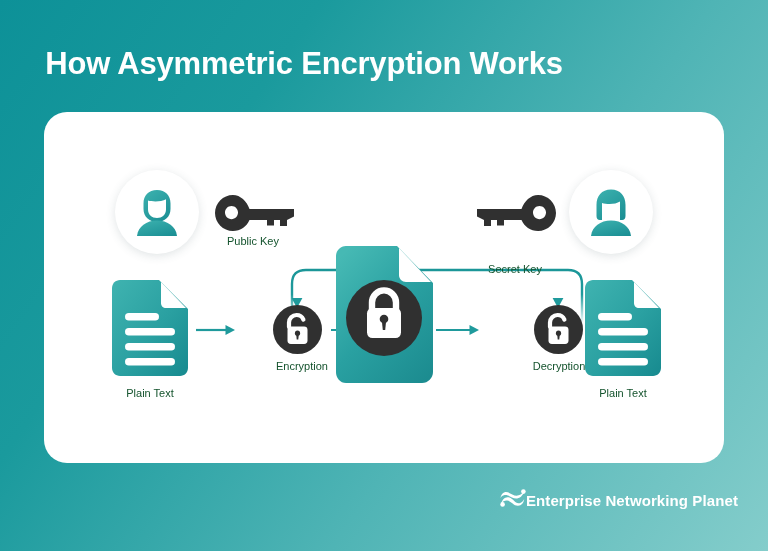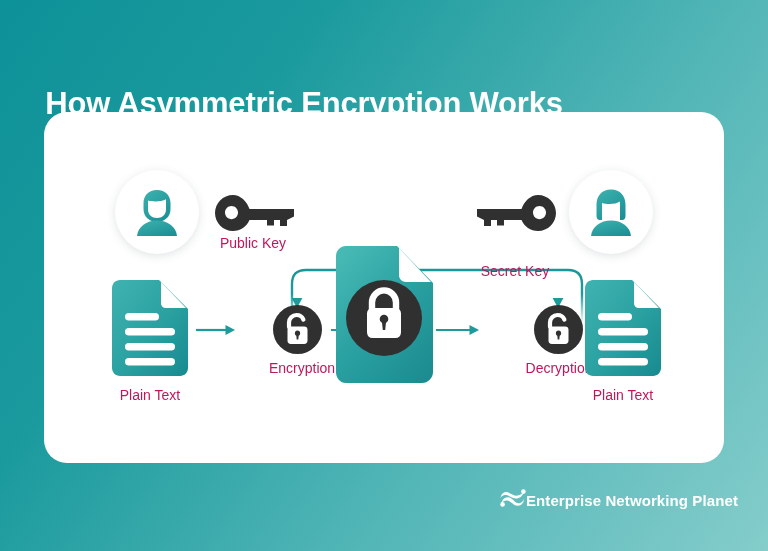--- a/index.html
+++ b/index.html
@@ -24,39 +24,38 @@
   #title {
     position: absolute;
     left: 0;
     top: 46px;
     width: 608px;
     text-align: center;
     color: #ffffff;
     font-size: 31px;
     font-weight: bold;
     letter-spacing: -0.2px;
-    margin-top: 40px;
   }
 
   
   #card {
     position: absolute;
     left: 44px;
     top: 112px;
     width: 680px;
     height: 351px;
     background: #ffffff;
     border-radius: 23px;
   }
   .caption {
     position: absolute;
     width: 180px;
     text-align: center;
-    font-size: 14px;
-    color: #be185d;
+    font-size: 11px;
+    color: #14532d;
     white-space: nowrap;
   }
 
   
   .avatar-circle {
     position: absolute;
     width: 84px;
     height: 84px;
     border-radius: 50%;
     background: #ffffff;

